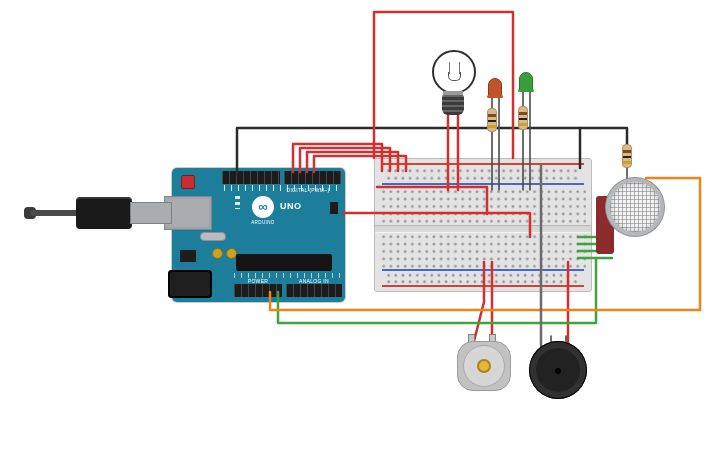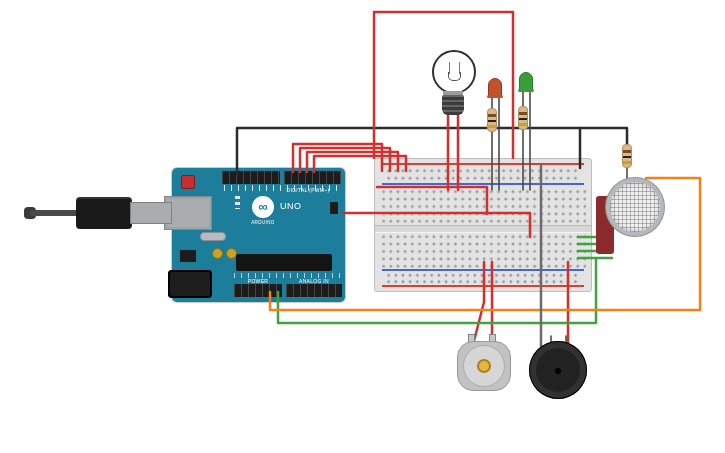--- a/index.html
+++ b/index.html
@@ -36,21 +36,21 @@
   .ard-ticks{position:absolute;left:52px;top:17px;width:117px;height:6px;
              background:repeating-linear-gradient(90deg,rgba(255,255,255,.8) 0 1px,transparent 1px 7px);}
   .ard-ticks-b{position:absolute;left:62px;top:105px;width:108px;height:5px;
              background:repeating-linear-gradient(90deg,rgba(255,255,255,.65) 0 1px,transparent 1px 7px);}
   .ard-label{position:absolute;color:#fff;font-size:5px;letter-spacing:.3px;text-align:center;white-space:nowrap;}
   .lbl-digital{left:104px;top:19px;width:64px;}
   .lbl-power{left:62px;top:110px;width:48px;}
   .lbl-analog{left:114px;top:110px;width:56px;}
   .ard-logo{position:absolute;left:80px;top:28px;width:22px;height:22px;background:#fff;border-radius:50%;
             color:var(--arduino-board,#1d7e9c);font-size:13px;font-weight:bold;text-align:center;line-height:21px;}
-  .ard-model{position:absolute;left:108px;top:33px;color:#fff;font-size:9px;font-weight:normal;letter-spacing:.5px;}
+  .ard-model{position:absolute;left:108px;top:33px;color:#fff;font-size:9px;font-weight:bold;letter-spacing:.5px;}
   .ard-brand{position:absolute;left:72px;top:52px;width:38px;color:#fff;font-size:4.5px;text-align:center;letter-spacing:.4px;}
   .ard-chip{position:absolute;left:64px;top:86px;width:96px;height:17px;background:#141414;border-radius:2px;}
   .ard-icsp{position:absolute;left:158px;top:34px;width:8px;height:12px;background:#1c1c1c;}
   .ard-crystal{position:absolute;left:28px;top:64px;width:26px;height:9px;background:#b9bcbe;border:1px solid #8b8f92;
                border-radius:4px;box-sizing:border-box;}
   .ard-cap{position:absolute;width:11px;height:11px;border-radius:50%;background:#c9a227;border:1px solid #8a6d12;box-sizing:border-box;}
   .cap1{left:40px;top:80px;} .cap2{left:54px;top:80px;}
   .ard-reg{position:absolute;left:8px;top:82px;width:16px;height:12px;background:#1d1d1d;}
   .ard-txrx{position:absolute;left:63px;top:28px;width:5px;height:13px;
             background:repeating-linear-gradient(180deg,#dfe9ee 0 3px,transparent 3px 6px);}

